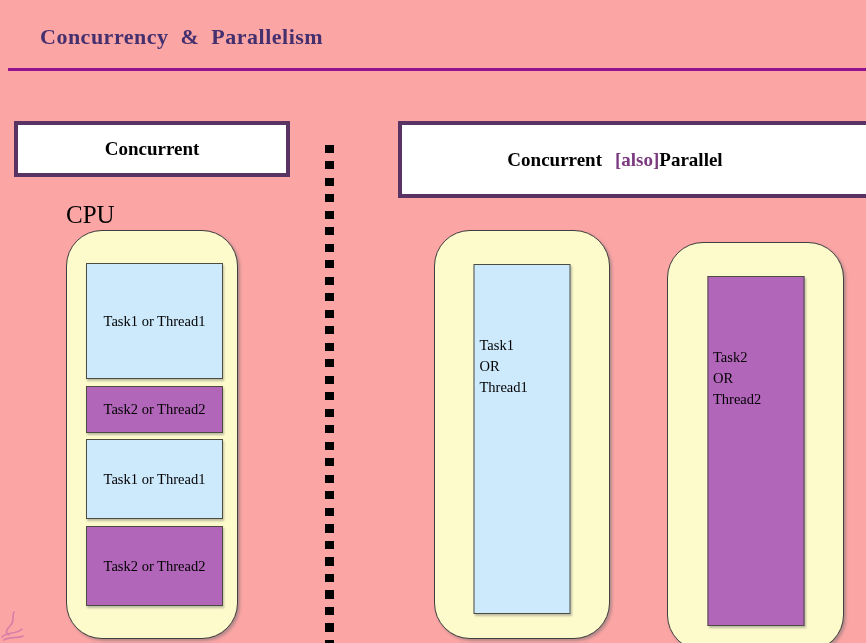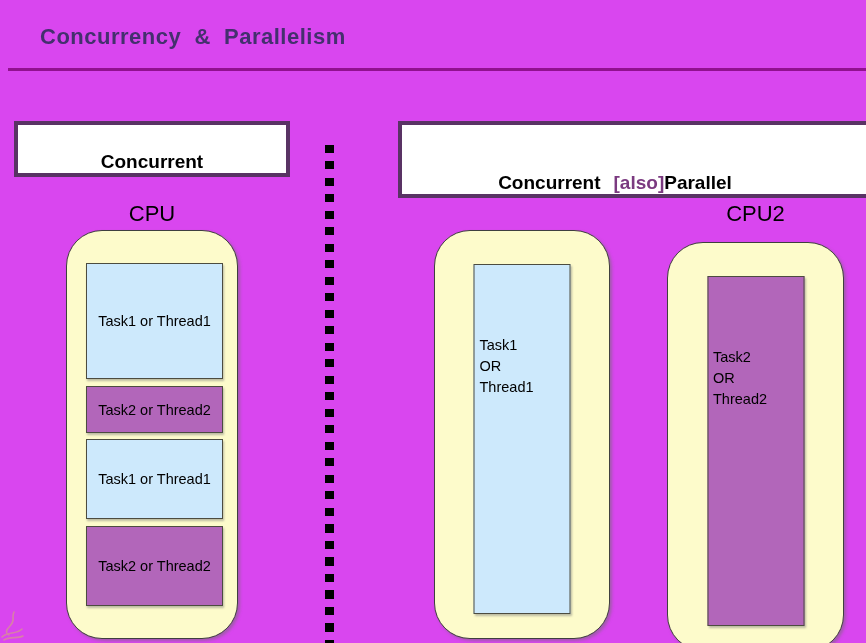--- a/index.html
+++ b/index.html
@@ -1,41 +1,41 @@
 <!DOCTYPE html>
 <html><head>
 <meta charset="utf-8">
 <style>
   * { box-sizing: border-box; margin: 0; padding: 0; }
   html, body { background: #ffffff; }
   .slide {
     position: relative; width: 866px; height: 643px;
-    background: #d946ef; overflow: hidden;
-    font-family: Liberation Sans, sans-serif;
+    background: #fca5a5; overflow: hidden;
+    font-family: Liberation Serif, serif;
   }
   .title {
     position: absolute; left: 40px; top: 24px;
     font-size: 22px; font-weight: bold; color: #44306E;
     white-space: pre; letter-spacing: 0.5px;
   }
   .title-rule {
     position: absolute; left: 8px; top: 68px; width: 858px; height: 3px;
     background: #91118F;
   }
   .hdr-box {
     position: absolute; background: #ffffff; border: 4px solid #593364;
-    display: flex; align-items: flex-end; justify-content: center;
+    display: flex; align-items: center; justify-content: center;
     font-weight: bold; font-size: 19px; color: #000;
   }
   .hdr-left { left: 14px; top: 121px; width: 276px; height: 56px; }
   .hdr-right { left: 398px; top: 121px; width: 482px; height: 77px; padding-right: 48px; }
   .hdr-right .gap1 { margin-right: 13px; }
   .hdr-right .also { color: #7B3A80; margin-right: 0; }
   .cpu-label {
-    position: absolute; top: 201px; font-size: 22px; color: #000; text-align: center;
+    position: absolute; top: 201px; font-size: 25px; color: #000; 
   }
   .cpu-label.l0 { left: 66px;  width: 172px; }
   .cpu-label.r1 { left: 434px; width: 176px; }
   .cpu-label.r2 { left: 667px; width: 177px; }
   .cpu-container {
     position: absolute; top: 230px; height: 409px;
     background: #FDFBCB; border: 1.5px solid #3F3F3F; border-radius: 36px;
     box-shadow: 2px 2px 3px rgba(110,110,110,0.5);
   }
   .cont-left { left: 66px;  width: 172px; }
@@ -98,21 +98,20 @@
   </div>
 
   <div class="dotted-sep"></div>
 
   <div class="hdr-box hdr-right">
     <span class="gap1">Concurrent</span>
     <span class="also">[also]</span>
     <span>Parallel</span>
   </div>
 
-  <div class="cpu-label r2">CPU2</div>
 
   <div class="cpu-container cont-cpu1">
     <div class="task tall blue">
       <div>Task1</div>
       <div>OR</div>
       <div>Thread1</div>
     </div>
   </div>
 
   <div class="cpu-container cont-cpu2">

